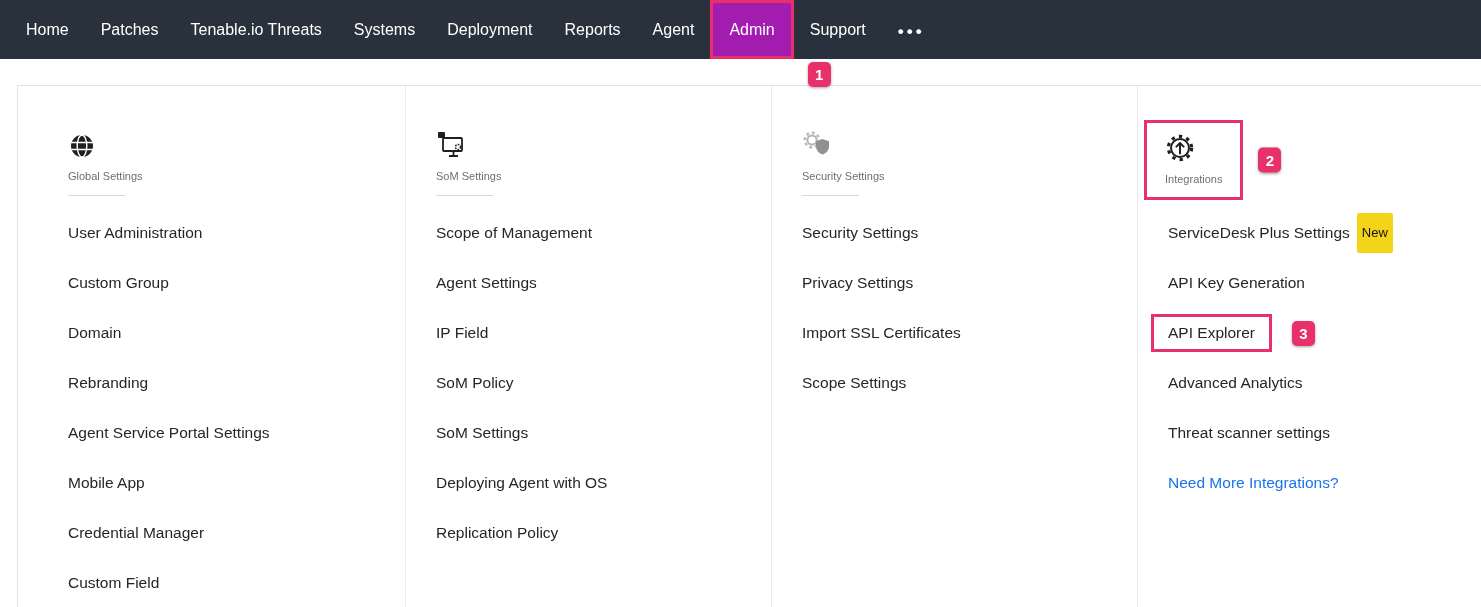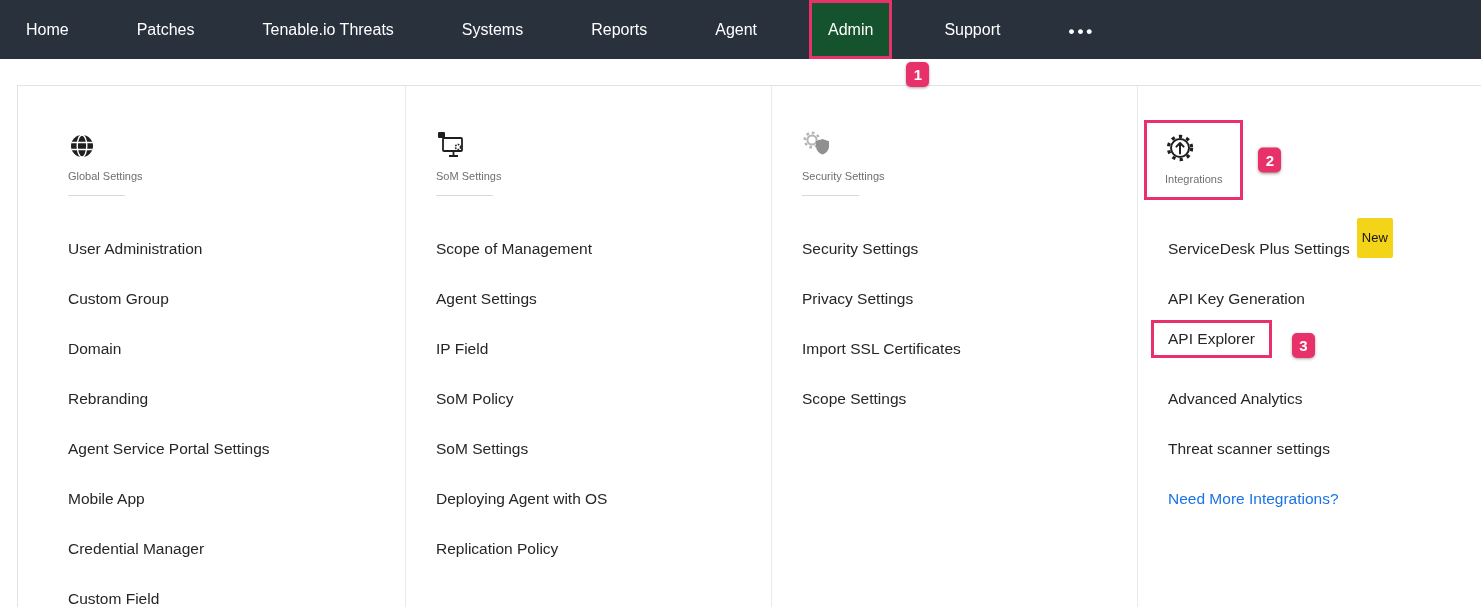--- a/index.html
+++ b/index.html
@@ -7,30 +7,30 @@
   body {
     font-family: "Liberation Sans", sans-serif;
     background: #ffffff;
     width: 1481px; height: 607px;
     overflow: hidden; position: relative;
   }
   
   .topnav {
     background: #29313c; height: 59px;
     display: flex; align-items: stretch;
-    padding-left: 10px; position: relative; z-index: 5; gap: 36px;
+    padding-left: 10px; position: relative; z-index: 5;
   }
   .nav-item {
     color: #fff; font-size: 16px;
     display: flex; align-items: center;
     padding: 0 16px; cursor: pointer; white-space: nowrap;
     position: relative;
   }
   .nav-item.active {
-    background: #14532d;
+    background: #a21caf;
     border: 3px solid var(--ann);
   }
   .nav-more { font-weight: bold; letter-spacing: 3px; font-size: 17px; padding-top: 4px; }
   
   .ann-badge {
     background: var(--ann); color: #fff; font-weight: 700; font-size: 15px;
     min-width: 23px; height: 25px; border-radius: 5px;
     display: inline-flex; align-items: center; justify-content: center;
     padding: 0 4px; box-shadow: 0 1px 3px rgba(0,0,0,.35); flex: none;
   }
@@ -53,21 +53,21 @@
     border: 3px solid var(--ann);
     padding: 10px 18px 12px 18px;
     transform: translate(-24px, -10px);
     background: #fff;
   }
   .header-box .ann-badge {
     position: absolute; left: calc(100% + 18px); top: 50%; transform: translateY(-50%);
   }
   
   .item {
-    height: 50px; display: flex; align-items: flex-end;
+    height: 50px; display: flex; align-items: center;
     font-size: 15.5px; color: #262626; cursor: pointer;
   }
   .item-label { display: inline-flex; align-items: center; }
   .item-label.link { color: #1a73e8; }
   .item-box {
     display: inline-flex; align-items: center;
     border: 3px solid var(--ann);
     padding: 7px 14px; margin-left: -17px;
   }
   .item .ann-badge { margin-left: 20px; }
@@ -84,20 +84,23 @@
       <span class="nav-label">Home</span>
     </div>
     <div class="nav-item">
       <span class="nav-label">Patches</span>
     </div>
     <div class="nav-item">
       <span class="nav-label">Tenable.io Threats</span>
     </div>
     <div class="nav-item">
       <span class="nav-label">Systems</span>
+    </div>
+    <div class="nav-item">
+      <span class="nav-label">Deployment</span>
     </div>
     <div class="nav-item">
       <span class="nav-label">Reports</span>
     </div>
     <div class="nav-item">
       <span class="nav-label">Agent</span>
     </div>
     <div class="nav-item active">
       <span class="nav-label">Admin</span>
       <div class="ann-badge badge-below">1</div>

